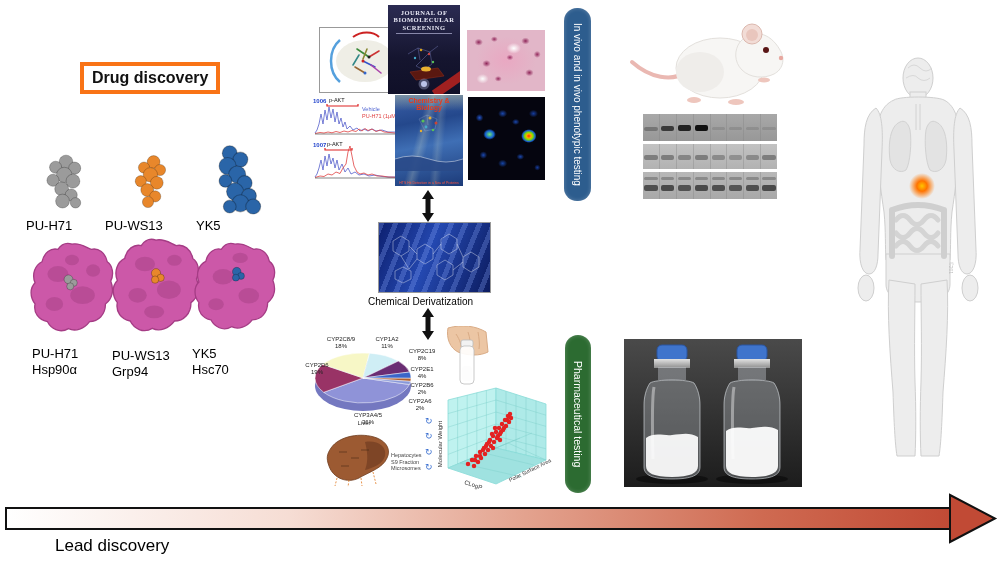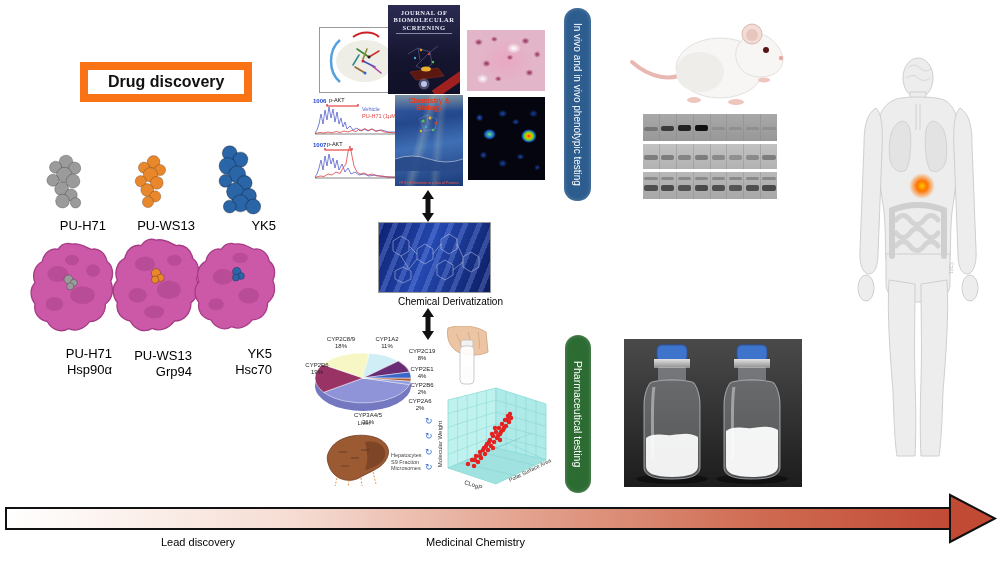--- a/index.html
+++ b/index.html
@@ -1,29 +1,29 @@
 <!DOCTYPE html>
 <html><head>
 <meta charset="utf-8">
 <style>
   html,body{margin:0;padding:0;background:#fff;}
   #canvas{position:relative;width:1000px;height:564px;background:#fff;overflow:hidden;
           font-family:"Liberation Sans", sans-serif;color:#111;}
   .abs{position:absolute;}
-  .ctr{text-align:right;}
-  .titlebox{border:8px solid #f97316;padding:3px 20px;font-weight:bold;font-size:16px;background:#fff;}
+  .ctr{text-align:left;}
+  .titlebox{border:4px solid #f97316;padding:3px 8px;font-weight:bold;font-size:16px;background:#fff;}
   .mol-label{font-size:13px;color:#000;}
   .cplx-label{font-size:13px;line-height:1.25;color:#000;}
   .vbar{border-radius:13px;display:flex;align-items:center;justify-content:center;}
   .vbar span{writing-mode:vertical-rl;color:#fff;white-space:nowrap;}
   .bar-blue{background:#2d5d8e;box-shadow:inset 0 0 4px rgba(255,255,255,.25);}
   .bar-green{background:#2c6b31;box-shadow:inset 0 0 4px rgba(255,255,255,.25);}
   .panel{border:1px solid #999;box-sizing:border-box;}
   .caption{font-size:10px;color:#000;}
-  .stage{font-size:11px;color:#000;}
+  .stage{font-size:17px;color:#000;}
   .pie-lbl{font-size:6px;line-height:1.1;color:#222;text-align:center;position:absolute;}
   .prep{font-size:5.5px;color:#444;line-height:1.2;}
   .blot{display:flex;}
   .lane{flex:1;position:relative;border-right:1px solid rgba(130,130,130,.35);}
   .lane:last-child{border-right:none;}
   .band{position:absolute;left:8%;right:8%;border-radius:2px;}
   .jbs{background:linear-gradient(#2b2b52,#15152f 60%,#101028);overflow:hidden;}
   .jbs-t{font-family:"Liberation Serif", serif;font-weight:bold;color:#e8e8f5;font-size:6.5px;
          letter-spacing:.5px;text-align:center;line-height:1.15;}
   .cb-cover{background:
@@ -547,15 +547,14 @@
         <stop offset=".55" stop-color="#e3a28e"></stop>
           <stop offset=".8" stop-color="#cf6a51"></stop>
         <stop offset="1" stop-color="#c14a35"></stop>
       </linearGradient>
     </defs>
     <rect x="2" y="16" width="946" height="21" fill="url(#ag)" stroke="#111" stroke-width="2"></rect>
     <polygon points="946,3 991,26.5 946,50" fill="#c14a35" stroke="#111" stroke-width="2"></polygon>
   </svg>
 
   <div class="abs ctr stage" style="left:55px;top:536px;width:180px;">Lead discovery</div>
-  <div class="abs ctr stage" style="left:325px;top:536px;width:200px;">Medicinal Chemistry</div>
 
 </div>
 
 </body></html>

